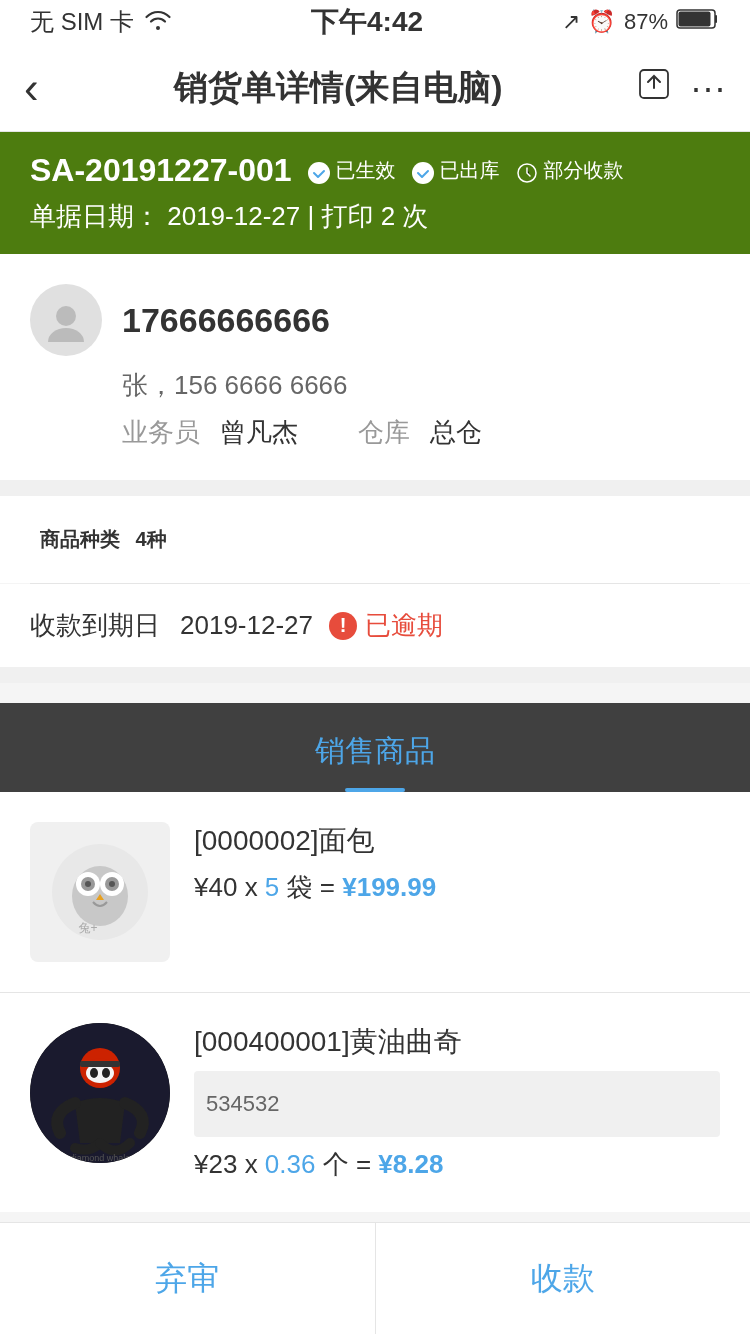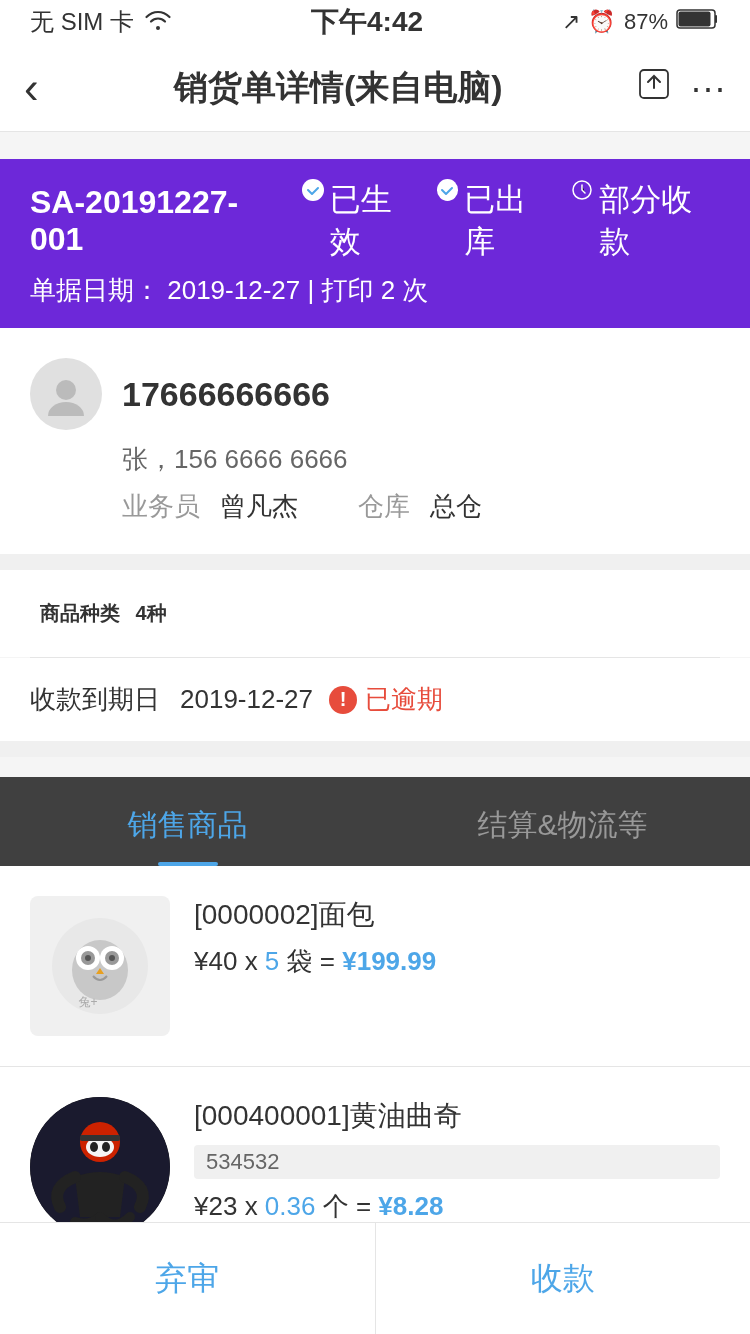--- a/index.html
+++ b/index.html
@@ -57,40 +57,39 @@
       gap: 20px;
     }
     .nav-icon {
       font-size: 36px;
       color: #333;
       cursor: pointer;
     }
 
     
     .header-banner {
-      background: #6d28d9;
+      background: #4d7c0f;
       padding: 20px 30px;
-      margin-top: 27px;
     }
     .header-banner-top {
       display: flex;
       align-items: center;
       gap: 16px;
       margin-bottom: 10px;
     }
     .order-id {
       font-size: 32px;
       font-weight: 700;
       color: #fff;
     }
     .badge {
       display: inline-flex;
-      align-items: flex-start;
+      align-items: flex-end;
       gap: 6px;
-      font-size: 31px;
+      font-size: 20px;
       color: #fff;
     }
     .badge-check {
       width: 22px;
       height: 22px;
       background: #fff;
       border-radius: 50%;
       display: inline-flex;
       align-items: center;
       justify-content: center;
@@ -307,21 +306,21 @@
     .product-name {
       font-size: 28px;
       color: #333;
       font-weight: 500;
     }
     .product-sku {
       display: inline-block;
       background: #f0f0f0;
       color: #666;
       font-size: 22px;
-      padding: 4px 12px;
+      padding: 20px 12px;
       border-radius: 4px;
     }
     .product-price {
       font-size: 26px;
       color: #333;
     }
     .price-highlight {
       color: #4da6e8;
       font-weight: 600;
     }
@@ -482,23 +481,20 @@
     <span>已逾期</span>
   </span>
 </div>
 
 <div class="divider"></div>
 
 <div class="tabs">
   <div class="tab active">
     <span>销售商品</span>
   </div>
-  <div class="tab">
-    <span>结算&amp;物流等</span>
-  </div>
 </div>
 
 <div class="products-section">
 
   <div class="product-item">
     <div class="product-image">
 
       <svg width="100" height="100" viewBox="0 0 100 100">
         <circle cx="50" cy="50" r="48" fill="#e8e8e8"></circle>
         <ellipse cx="50" cy="54" rx="28" ry="30" fill="#c8c8c8"></ellipse>

